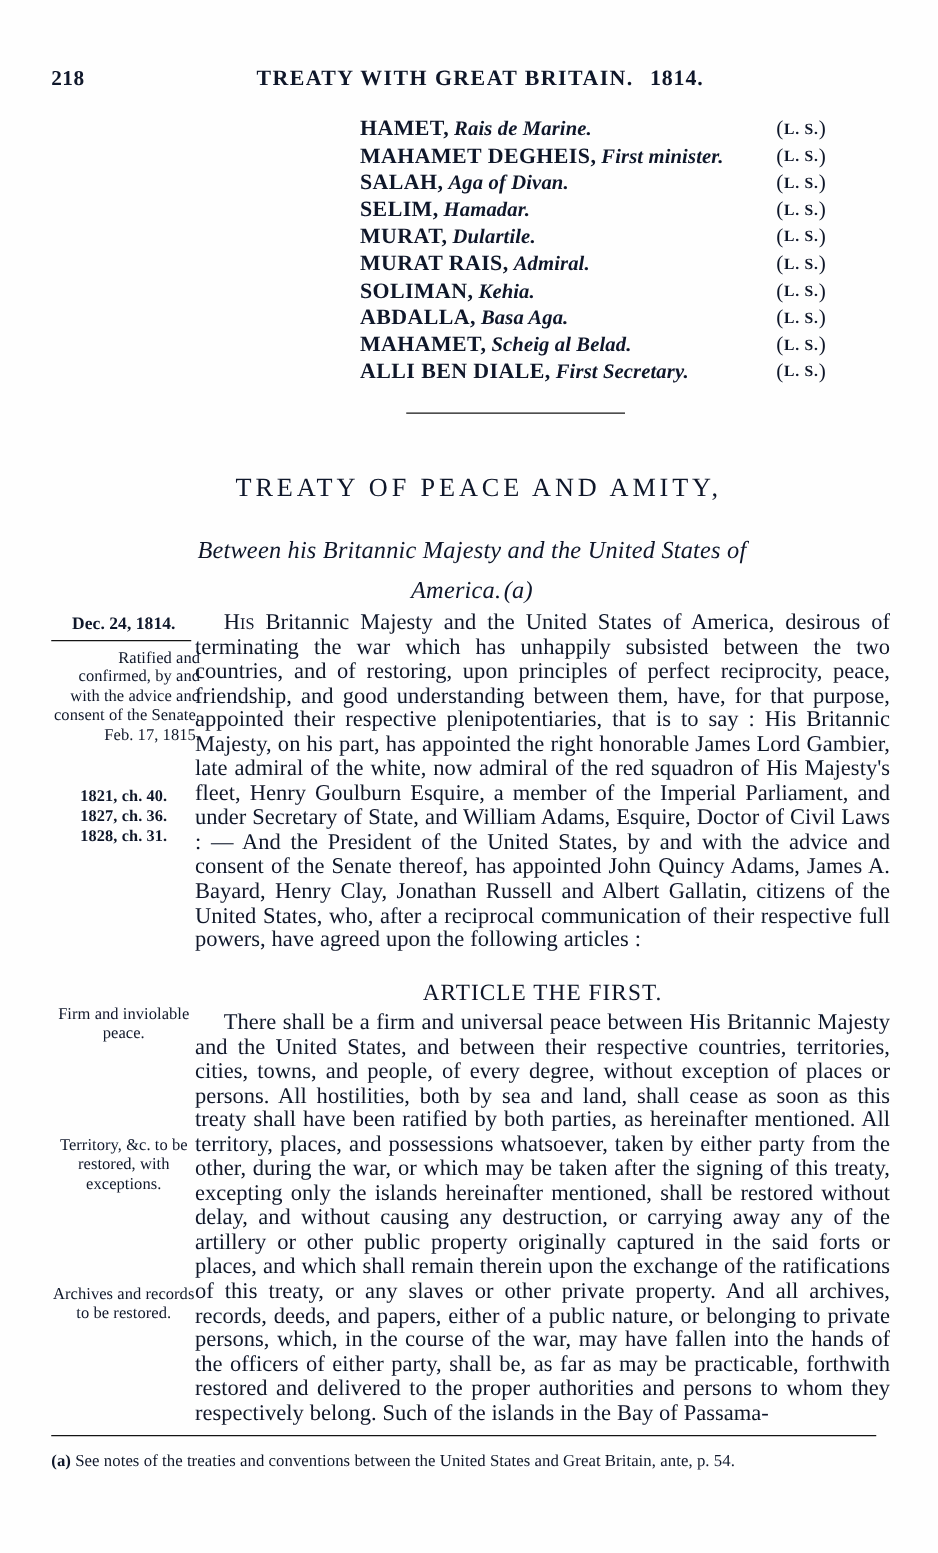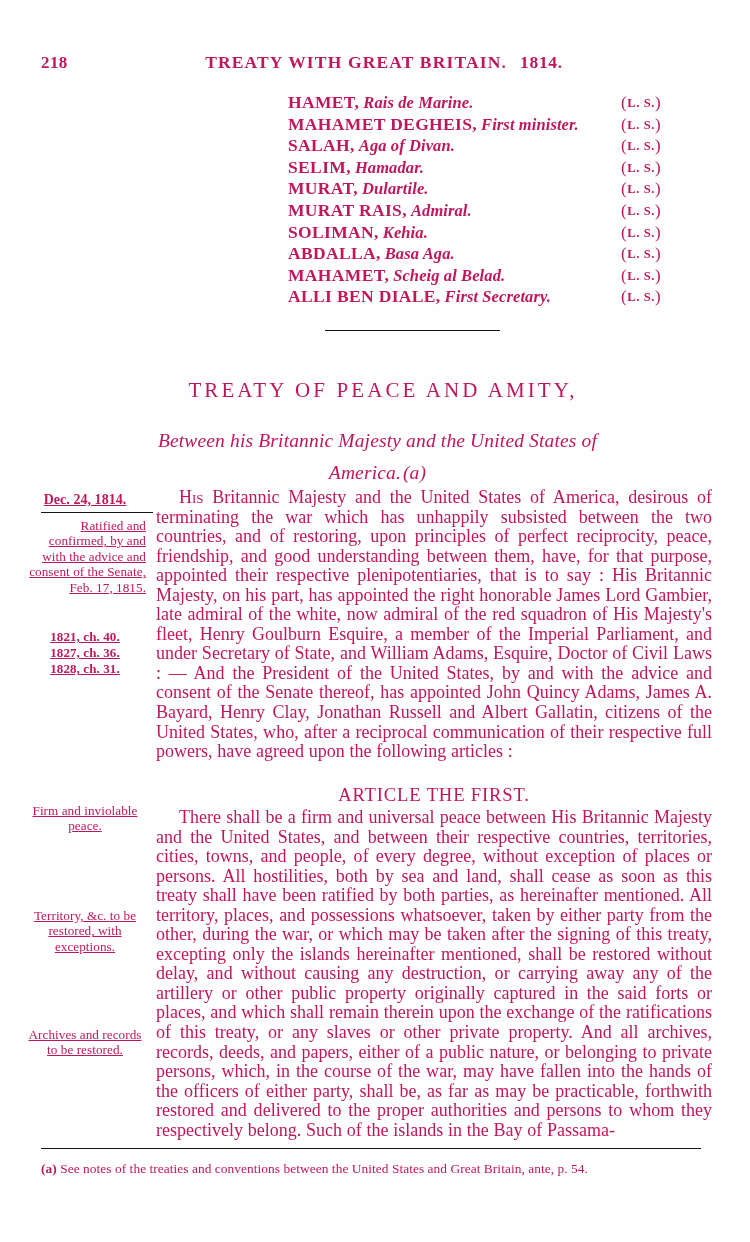--- a/index.html
+++ b/index.html
@@ -7,21 +7,21 @@
     padding: 0;
     background: #ffffff;
   }
   .page {
     position: relative;
     width: 750px;
     height: 1242px;
     background: #fefefe;
     overflow: hidden;
     font-family: "Liberation Serif", "DejaVu Serif", serif;
-    color: #be185d;
+    color: #0f172a;
   }
 
   
   .running-head {
     position: absolute;
     top: 52px;
     left: 0;
     width: 750px;
     height: 26px;
   }
@@ -123,26 +123,25 @@
   }
   .treaty-sub .note-ref {
     font-style: italic;
     margin-left: 2px;
   }
 
   
   .margin-note {
     position: absolute;
     width: 122px;
-    left: 24px;
+    left: 38px;
     text-align: center;
     font-size: 13.2px;
     line-height: 15.4px;
     letter-spacing: 0.05px;
-    text-decoration: underline;
   }
   .mn-date {
     top: 492px;
     font-weight: bold;
     font-size: 14px;
   }
   .mn-rule {
     position: absolute;
     left: 41px;
     top: 512px;

